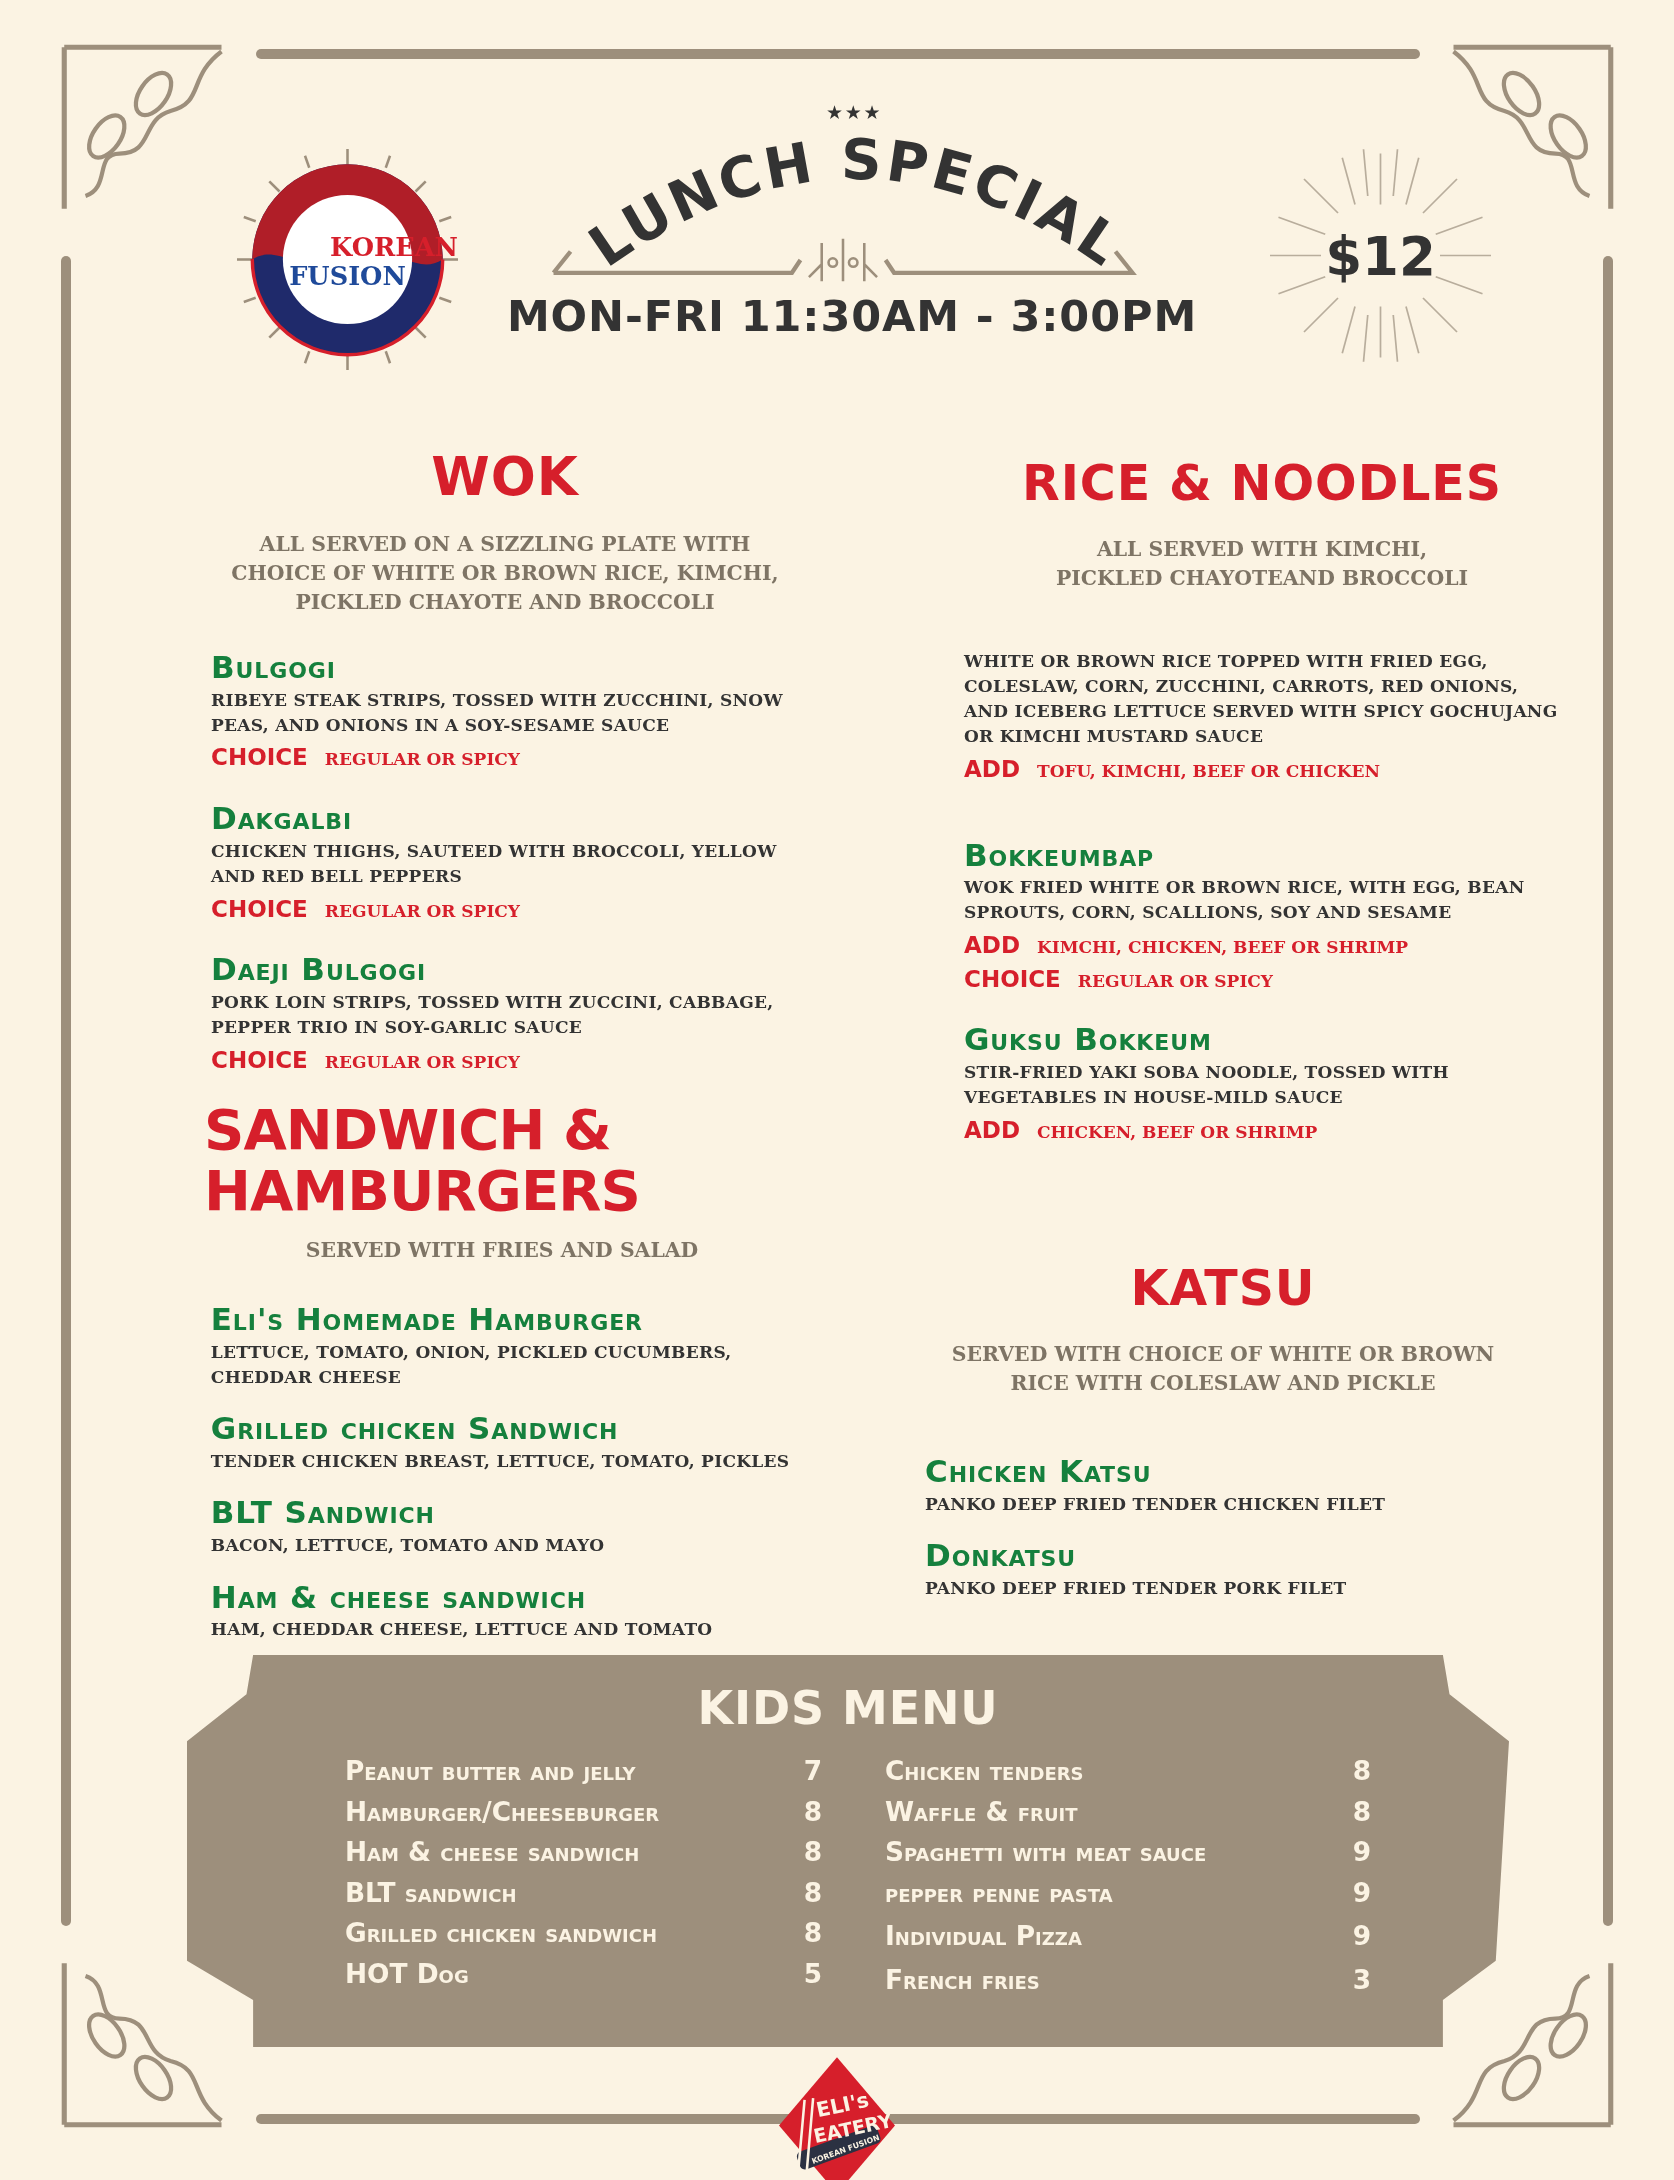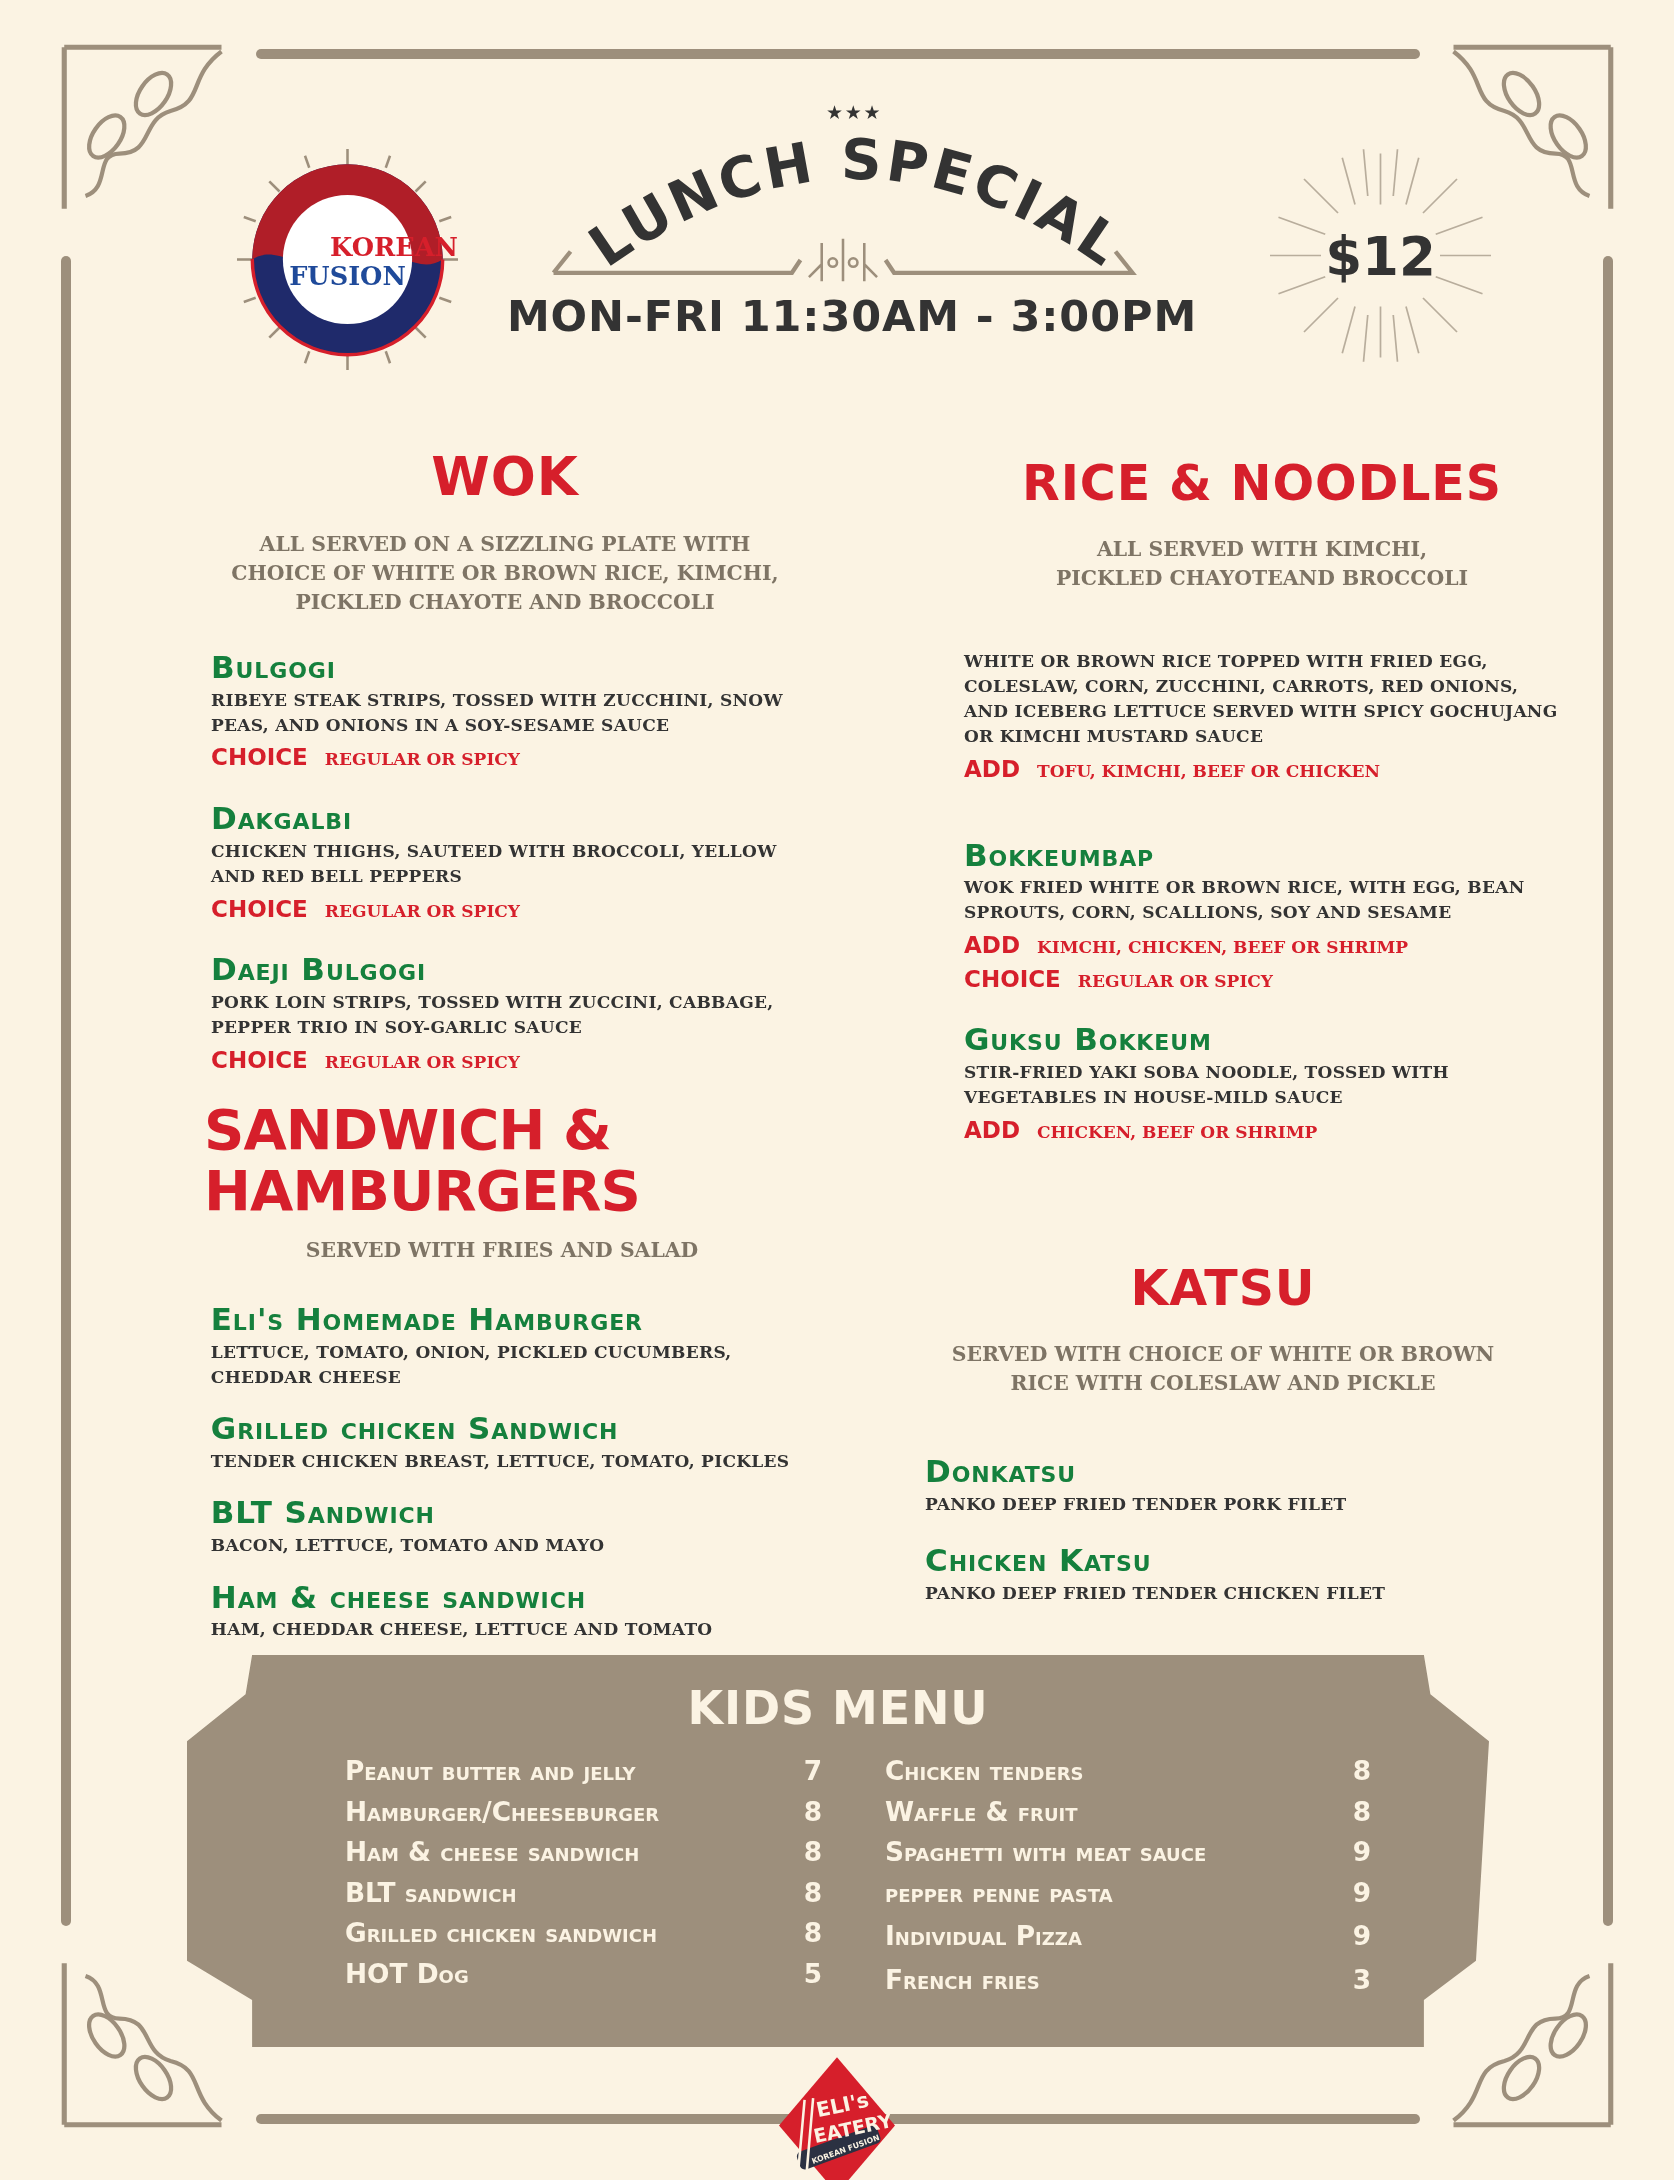--- a/index.html
+++ b/index.html
@@ -8,21 +8,21 @@
   .frame-line { position:absolute; background:#9d8f7c; border-radius:5.1px; }
   .title-red { color:#d61f2b; font-family:"DejaVu Sans", sans-serif; font-weight:bold; letter-spacing:0.9px; }
   .sub-grey { color:#7e7465; font-family:"DejaVu Serif", serif; font-weight:bold; text-transform:uppercase; text-align:center; font-size:20.4px; line-height:29px; }
   .item-name { font-family:"DejaVu Sans", sans-serif; font-weight:bold; font-size:31px; color:#15803d; font-variant:small-caps; letter-spacing:0.9px; line-height:37px; margin:0; }
   .item-desc { font-family:"DejaVu Serif", serif; font-weight:bold; font-size:17px; color:#333333; text-transform:uppercase; line-height:25px; margin:1.7px 0 0 0; letter-spacing:0.3px; }
   .opt { margin-top:6.8px; line-height:27px; }
   .opt-key { font-family:"DejaVu Sans", sans-serif; font-weight:bold; font-size:23px; color:#d61f2b; margin-right:17px; }
   .opt-val { font-family:"DejaVu Serif", serif; font-weight:bold; font-size:17px; color:#d61f2b; text-transform:uppercase; }
   .item { margin-bottom:25.6px; }
   .col { position:absolute; width:588px; }
-  .kids { position:absolute; left:187px; top:1655px; width:1302px; height:392px; background:#9d8f7c; clip-path:polygon(5% 0,95% 0,95.5% 10%,100% 22%,99% 78%,95% 88%,95% 100%,5% 100%,5% 88%,0 78%,0 22%,4.5% 10%); }
+  .kids { position:absolute; left:187px; top:1655px; width:1302px; height:392px; background:#9d8f7c; clip-path:polygon(5% 0,95% 0,95.5% 10%,100% 22%,99% 78%,95% 88%,95% 100%,5% 100%,5% 88%,0 78%,0 22%,4.5% 10%);padding-left:20px; }
   .kids-title { position:absolute; left:0; right:0; top:25.6px; text-align:center; color:#fbf3e3; font-weight:bold; font-size:46px; letter-spacing:0.9px; }
   .kids-row { position:absolute; color:#fbf3e3; font-weight:bold; font-size:26.4px; font-variant:small-caps; display:flex; justify-content:space-between; height:41px; line-height:41px; }
   .corner { position:absolute; width:170px; height:170px; }
 </style>
 </head>
 <body>
 
 <div class="frame-line" style="left:256px;top:49px;width:1164px;height:10.2px;"></div>
 <div class="frame-line" style="left:256px;top:2114px;width:1164px;height:10.2px;"></div>
 <div class="frame-line" style="left:61px;top:256px;width:10.2px;height:1670px;"></div>
@@ -191,27 +191,27 @@
       <p class="item-desc">Stir-fried yaki soba noodle, tossed with vegetables in house-mild sauce</p>
       <div class="opt"><span class="opt-key">ADD</span><span class="opt-val">Chicken, beef or shrimp</span></div>
     </div>
   </div>
 </div>
 
 <div class="col" style="left:925px;top:1256px;width:596px;">
   <div class="title-red" style="text-align:center;font-size:49px;line-height:65px;">KATSU</div>
   <div class="sub-grey" style="margin:19px 17px 0 17px;">SERVED WITH CHOICE OF WHITE OR BROWN RICE WITH COLESLAW AND PICKLE</div>
   <div style="margin-top:55px;">
+    <div class="item" style="margin-bottom:20.4px;">
+      <p class="item-name">Chicken Katsu</p>
+      <p class="item-desc">Panko deep fried tender chicken filet</p>
+    </div>
     <div class="item">
       <p class="item-name">Donkatsu</p>
       <p class="item-desc">Panko deep fried tender pork filet</p>
-    </div>
-    <div class="item" style="margin-bottom:20.4px;">
-      <p class="item-name">Chicken Katsu</p>
-      <p class="item-desc">Panko deep fried tender chicken filet</p>
     </div>
   </div>
 </div>
 
 <div class="kids">
   <div class="kids-title">KIDS MENU</div>
   <div class="kids-row" style="left:158px;top:95px;width:477px;">
       <span>Peanut butter and jelly</span>
       <span>7</span>
     </div>

